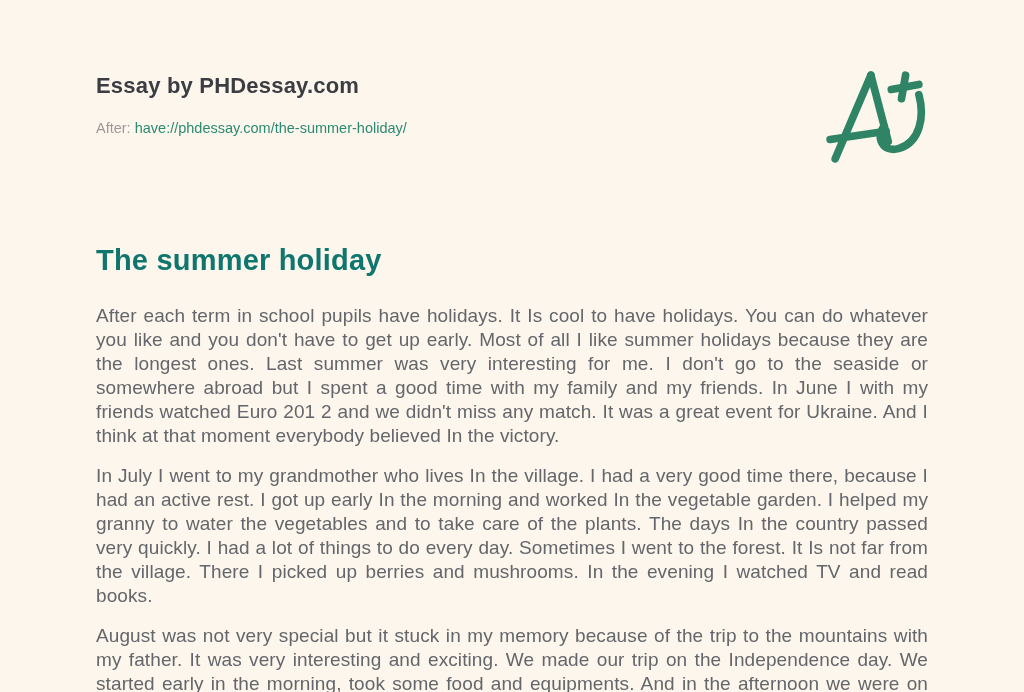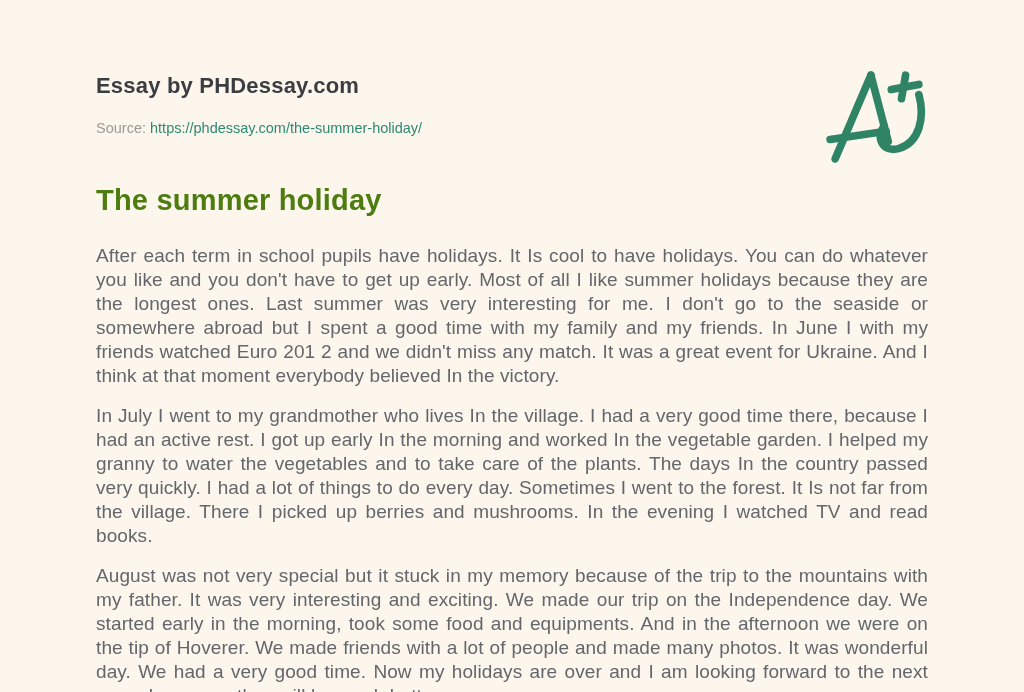--- a/index.html
+++ b/index.html
@@ -41,47 +41,47 @@
   }
   .logo-wrap {
     position: absolute;
     top: -8px;
     right: 0px;
     width: 104px;
     height: 102px;
   }
   .logo-wrap svg { display: block; width: 100%; height: 100%; }
   .essay-title {
-    margin: 44px 0 26px 0;
+    margin: 104px 0 26px 0;
     font-size: 29px;
     line-height: 36px;
     font-weight: 700;
-    color: #4d7c0f;
+    color: #0f766e;
     letter-spacing: 0.2px;
   }
   .essay-body p {
     margin: 0 0 16px 0;
     font-size: 19px;
     line-height: 24px;
     color: #63666a;
     text-align: justify;
     letter-spacing: 0.1px;
   }
 </style>
 </head>
 <body>
 
 <div class="page">
 
   <div class="header-row">
     <h1 class="doc-heading">Essay by PHDessay.com</h1>
 
     <p class="source-line">
-      <span>Source:</span>
-      <a href="#" title="https://phdessay.com/the-summer-holiday/"><span>https://phdessay.com/the-summer-holiday/</span></a>
+      <span>After:</span>
+      <a href="#" title="https://phdessay.com/the-summer-holiday/"><span>have://phdessay.com/the-summer-holiday/</span></a>
     </p>
 
     <div class="logo-wrap">
       <svg viewBox="0 0 100 100" xmlns="http://www.w3.org/2000/svg" aria-hidden="true">
         <g fill="none" stroke="#2e8465" stroke-width="7.5" stroke-linecap="round">
 
           <path d="M 10,93 L 45,11"></path>
 
           <path d="M 45,11 L 62,76"></path>
 

